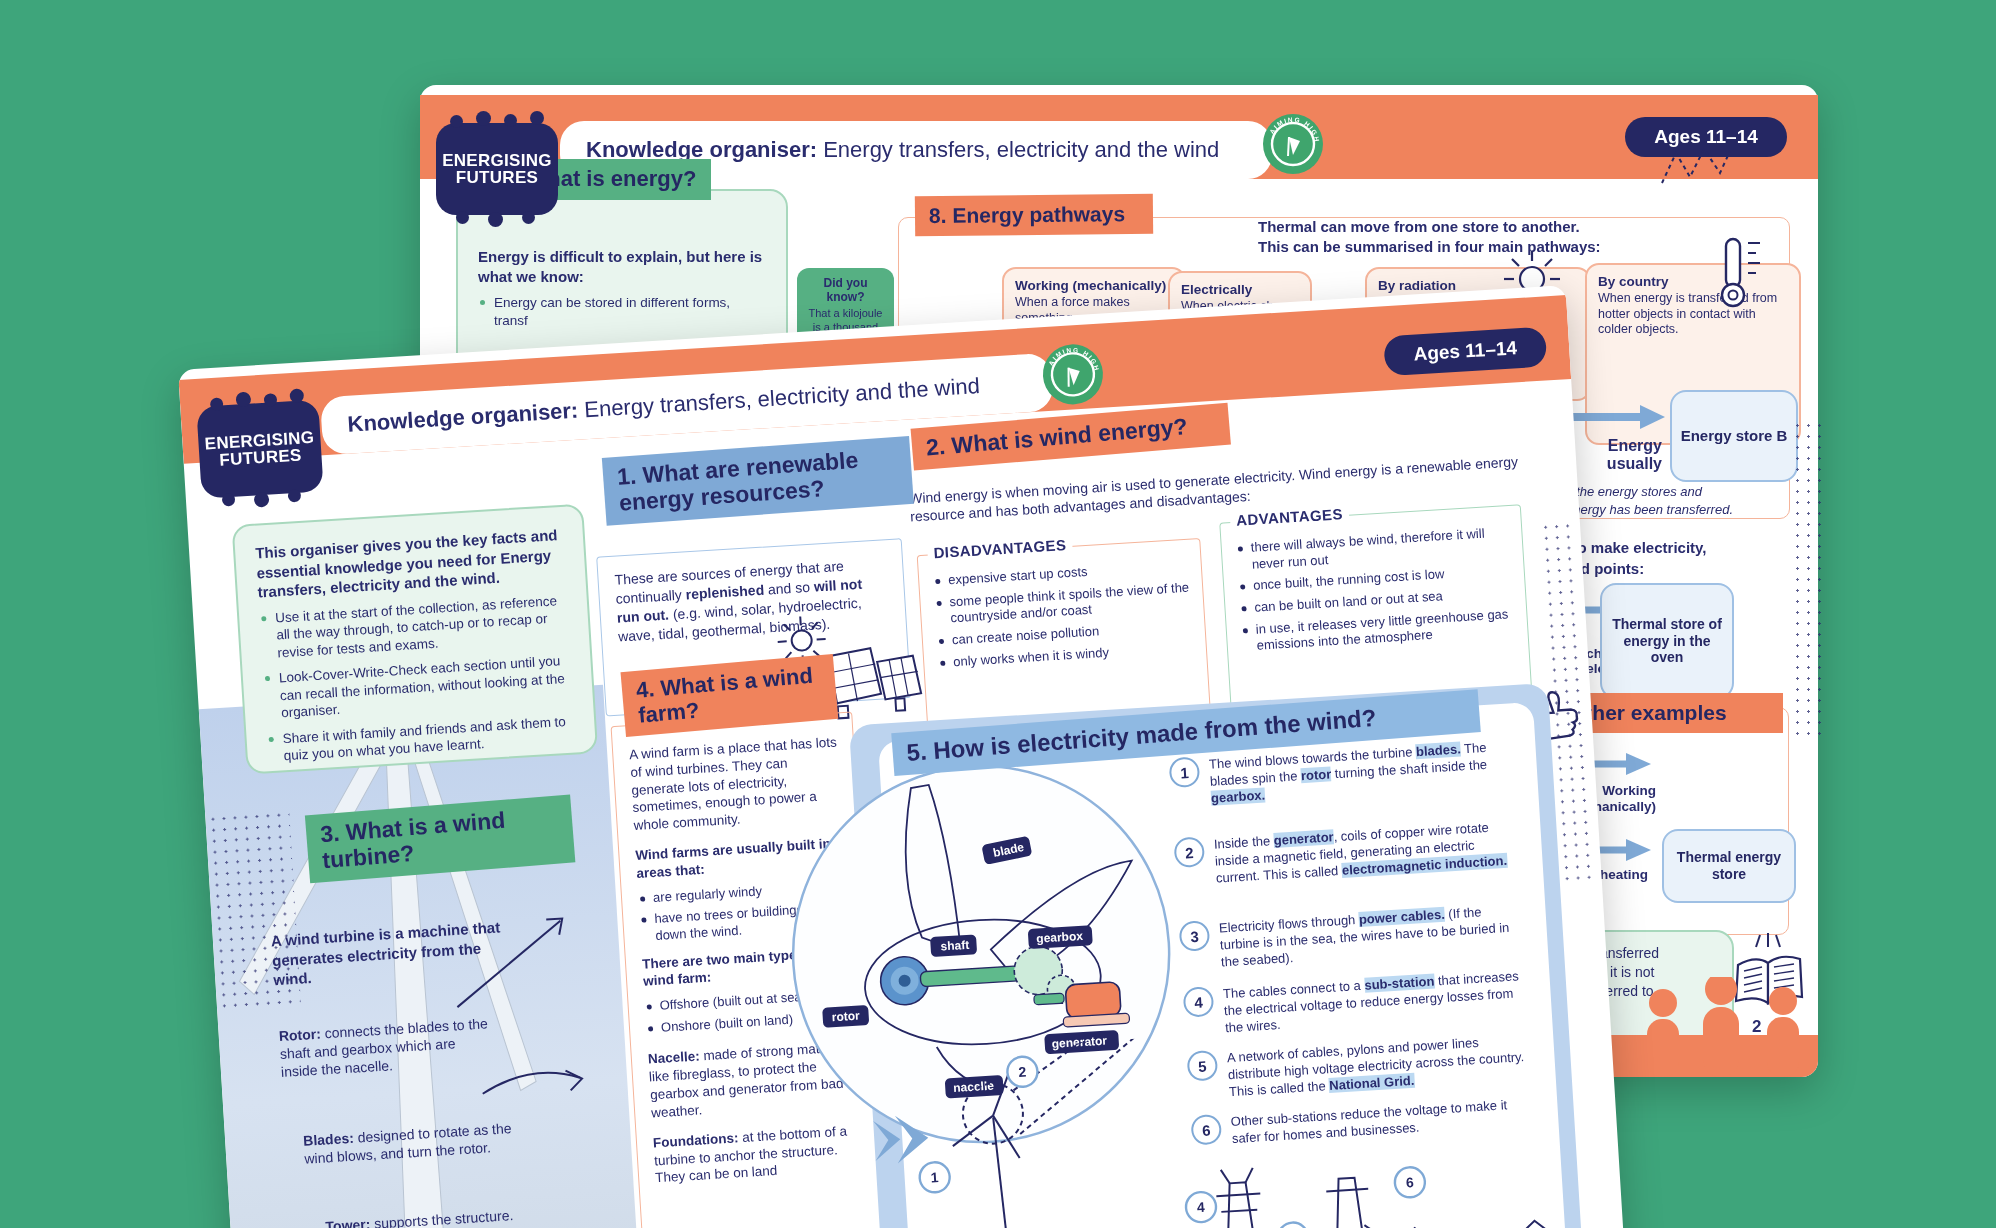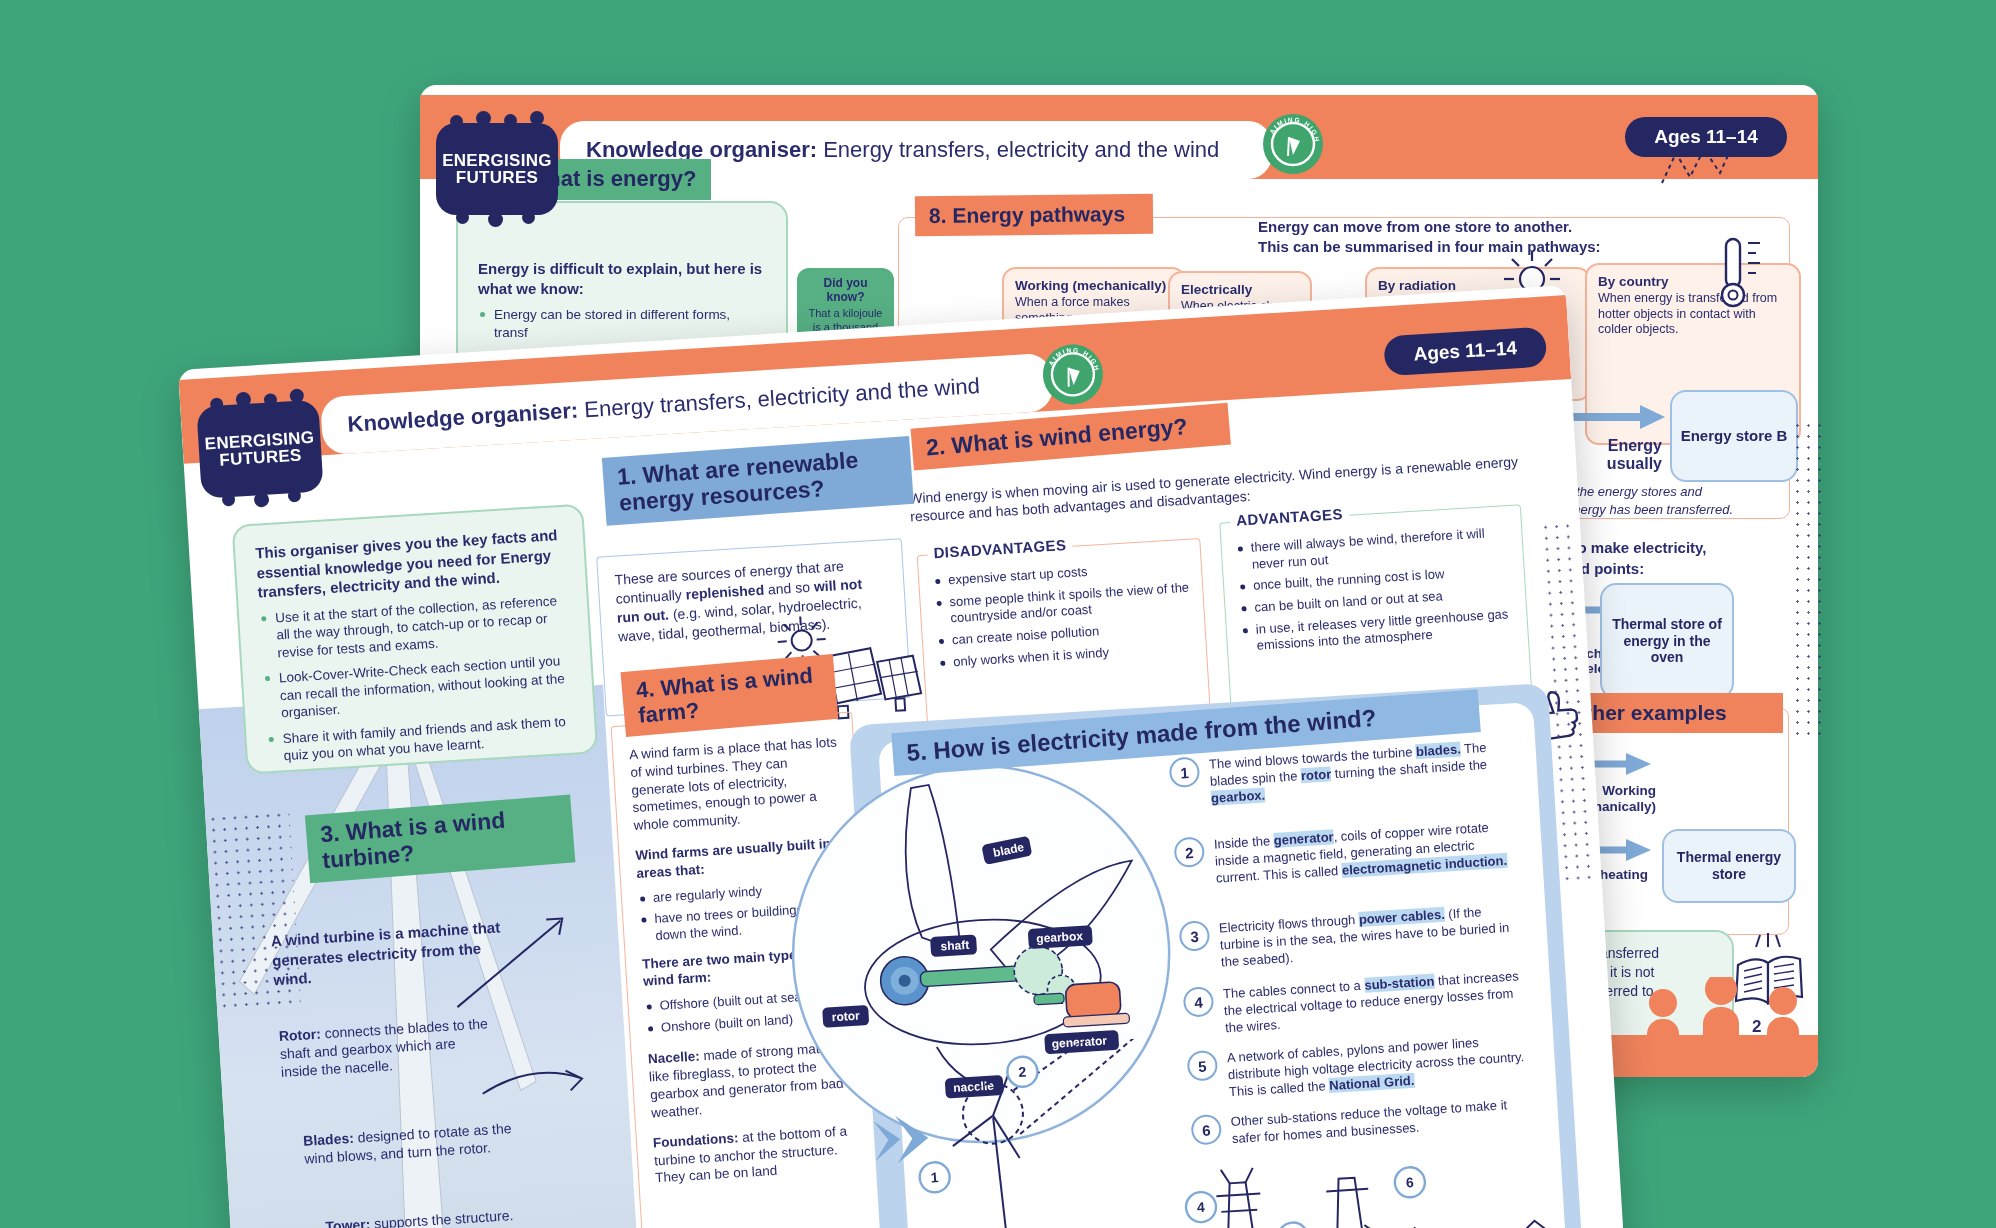--- a/index.html
+++ b/index.html
@@ -79,35 +79,35 @@
           <path id="arcB" d="M 9 31 A 22 22 0 0 1 53 31"></path>
         </defs>
       <text font-size="6.5" fill="#fff" font-weight="bold" letter-spacing="1.5"><textPath href="#arcB" startOffset="14%">AIMING HIGH</textPath></text>
     </svg>
   </div>
   <div class="pill" style="left:1205px;top:32px;width:162px;height:40px;">
       <span>Ages 11–14</span>
     </div>
 
   <div class="headbox hb-green" style="left:68px;top:74px;width:195px;font-size:22px;z-index:2;"><span>6. What is energy?</span></div>
-  <div class="mint" style="left:36px;top:116px;width:332px;height:228px;padding:56px 20px 12px 20px;box-sizing:border-box;">
+  <div class="mint" style="left:36px;top:104px;width:332px;height:228px;padding:56px 20px 12px 20px;box-sizing:border-box;">
     <p class="blead">Energy is difficult to explain, but here is what we know:</p>
     <ul class="dotlist">
       <li>Energy can be stored in different forms, transf</li>
     </ul>
   </div>
   <div class="abs" style="left:377px;top:183px;width:97px;height:94px;background:#56B083;border-radius:12px;padding:8px;box-sizing:border-box;text-align:center;">
     <div style="font-weight:800;font-size:12px;">Did you know?</div>
     <div style="font-size:11px;line-height:1.25;margin-top:3px;">That a kilojoule is a thousand joules.</div>
   </div>
 
   <div class="frame" style="left:478px;top:132px;width:890px;height:300px;"></div>
   <div class="headbox hb-coral" style="left:495px;top:110px;width:210px;font-size:21px;transform:rotate(-.6deg);z-index:2;"><span>8. Energy pathways</span></div>
   <div class="abs" style="left:838px;top:132px;width:440px;font-weight:800;font-size:15px;line-height:1.35;">
-    <div>Energy can move from one store to another.</div>
+    <div>Thermal can move from one store to another.</div>
       <div>This can be summarised in four main pathways:</div>
   </div>
   <div class="abs" style="left:540px;top:235px;">
     <svg width="52" height="66" viewBox="0 0 52 66">
         <polyline points="6,6 28,33 6,60" fill="none" stroke="#252763" stroke-width="6"></polyline>
         <polyline points="24,6 46,33 24,60" fill="none" stroke="#252763" stroke-width="6"></polyline>
       </svg>
   </div>
   <div class="card" style="left:582px;top:182px;width:158px;height:130px;">
     <b>Working (mechanically)</b>

